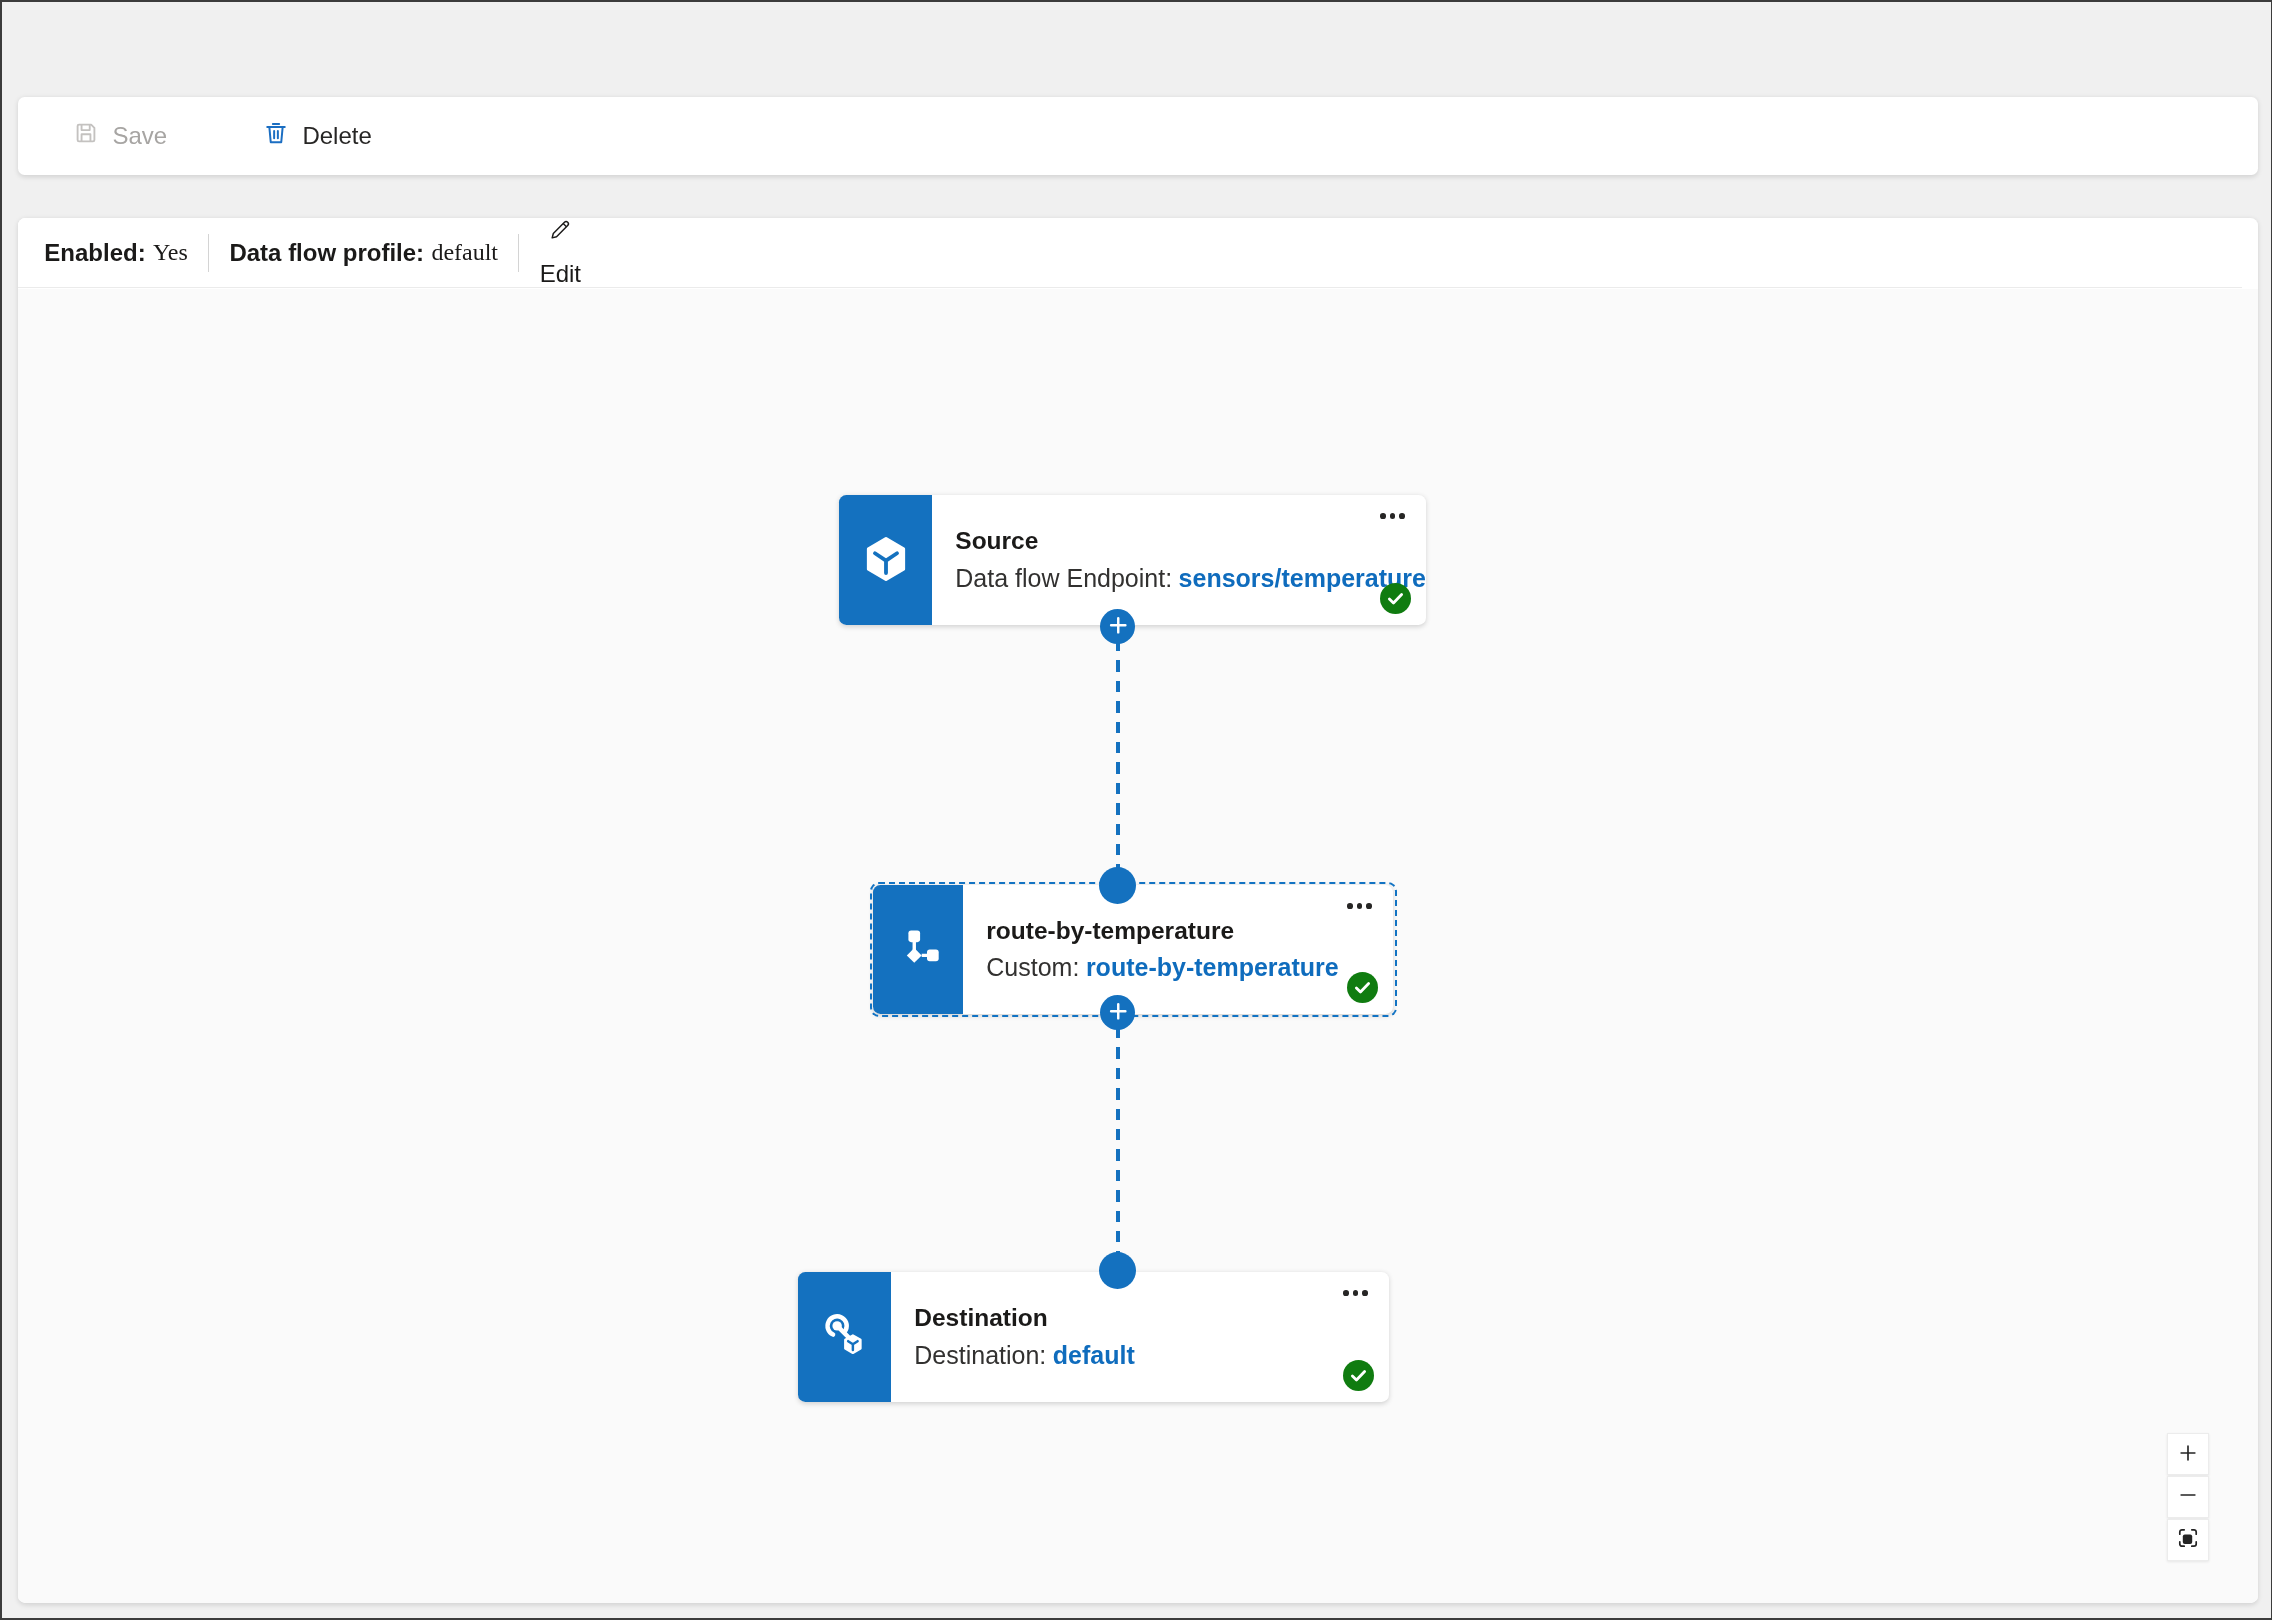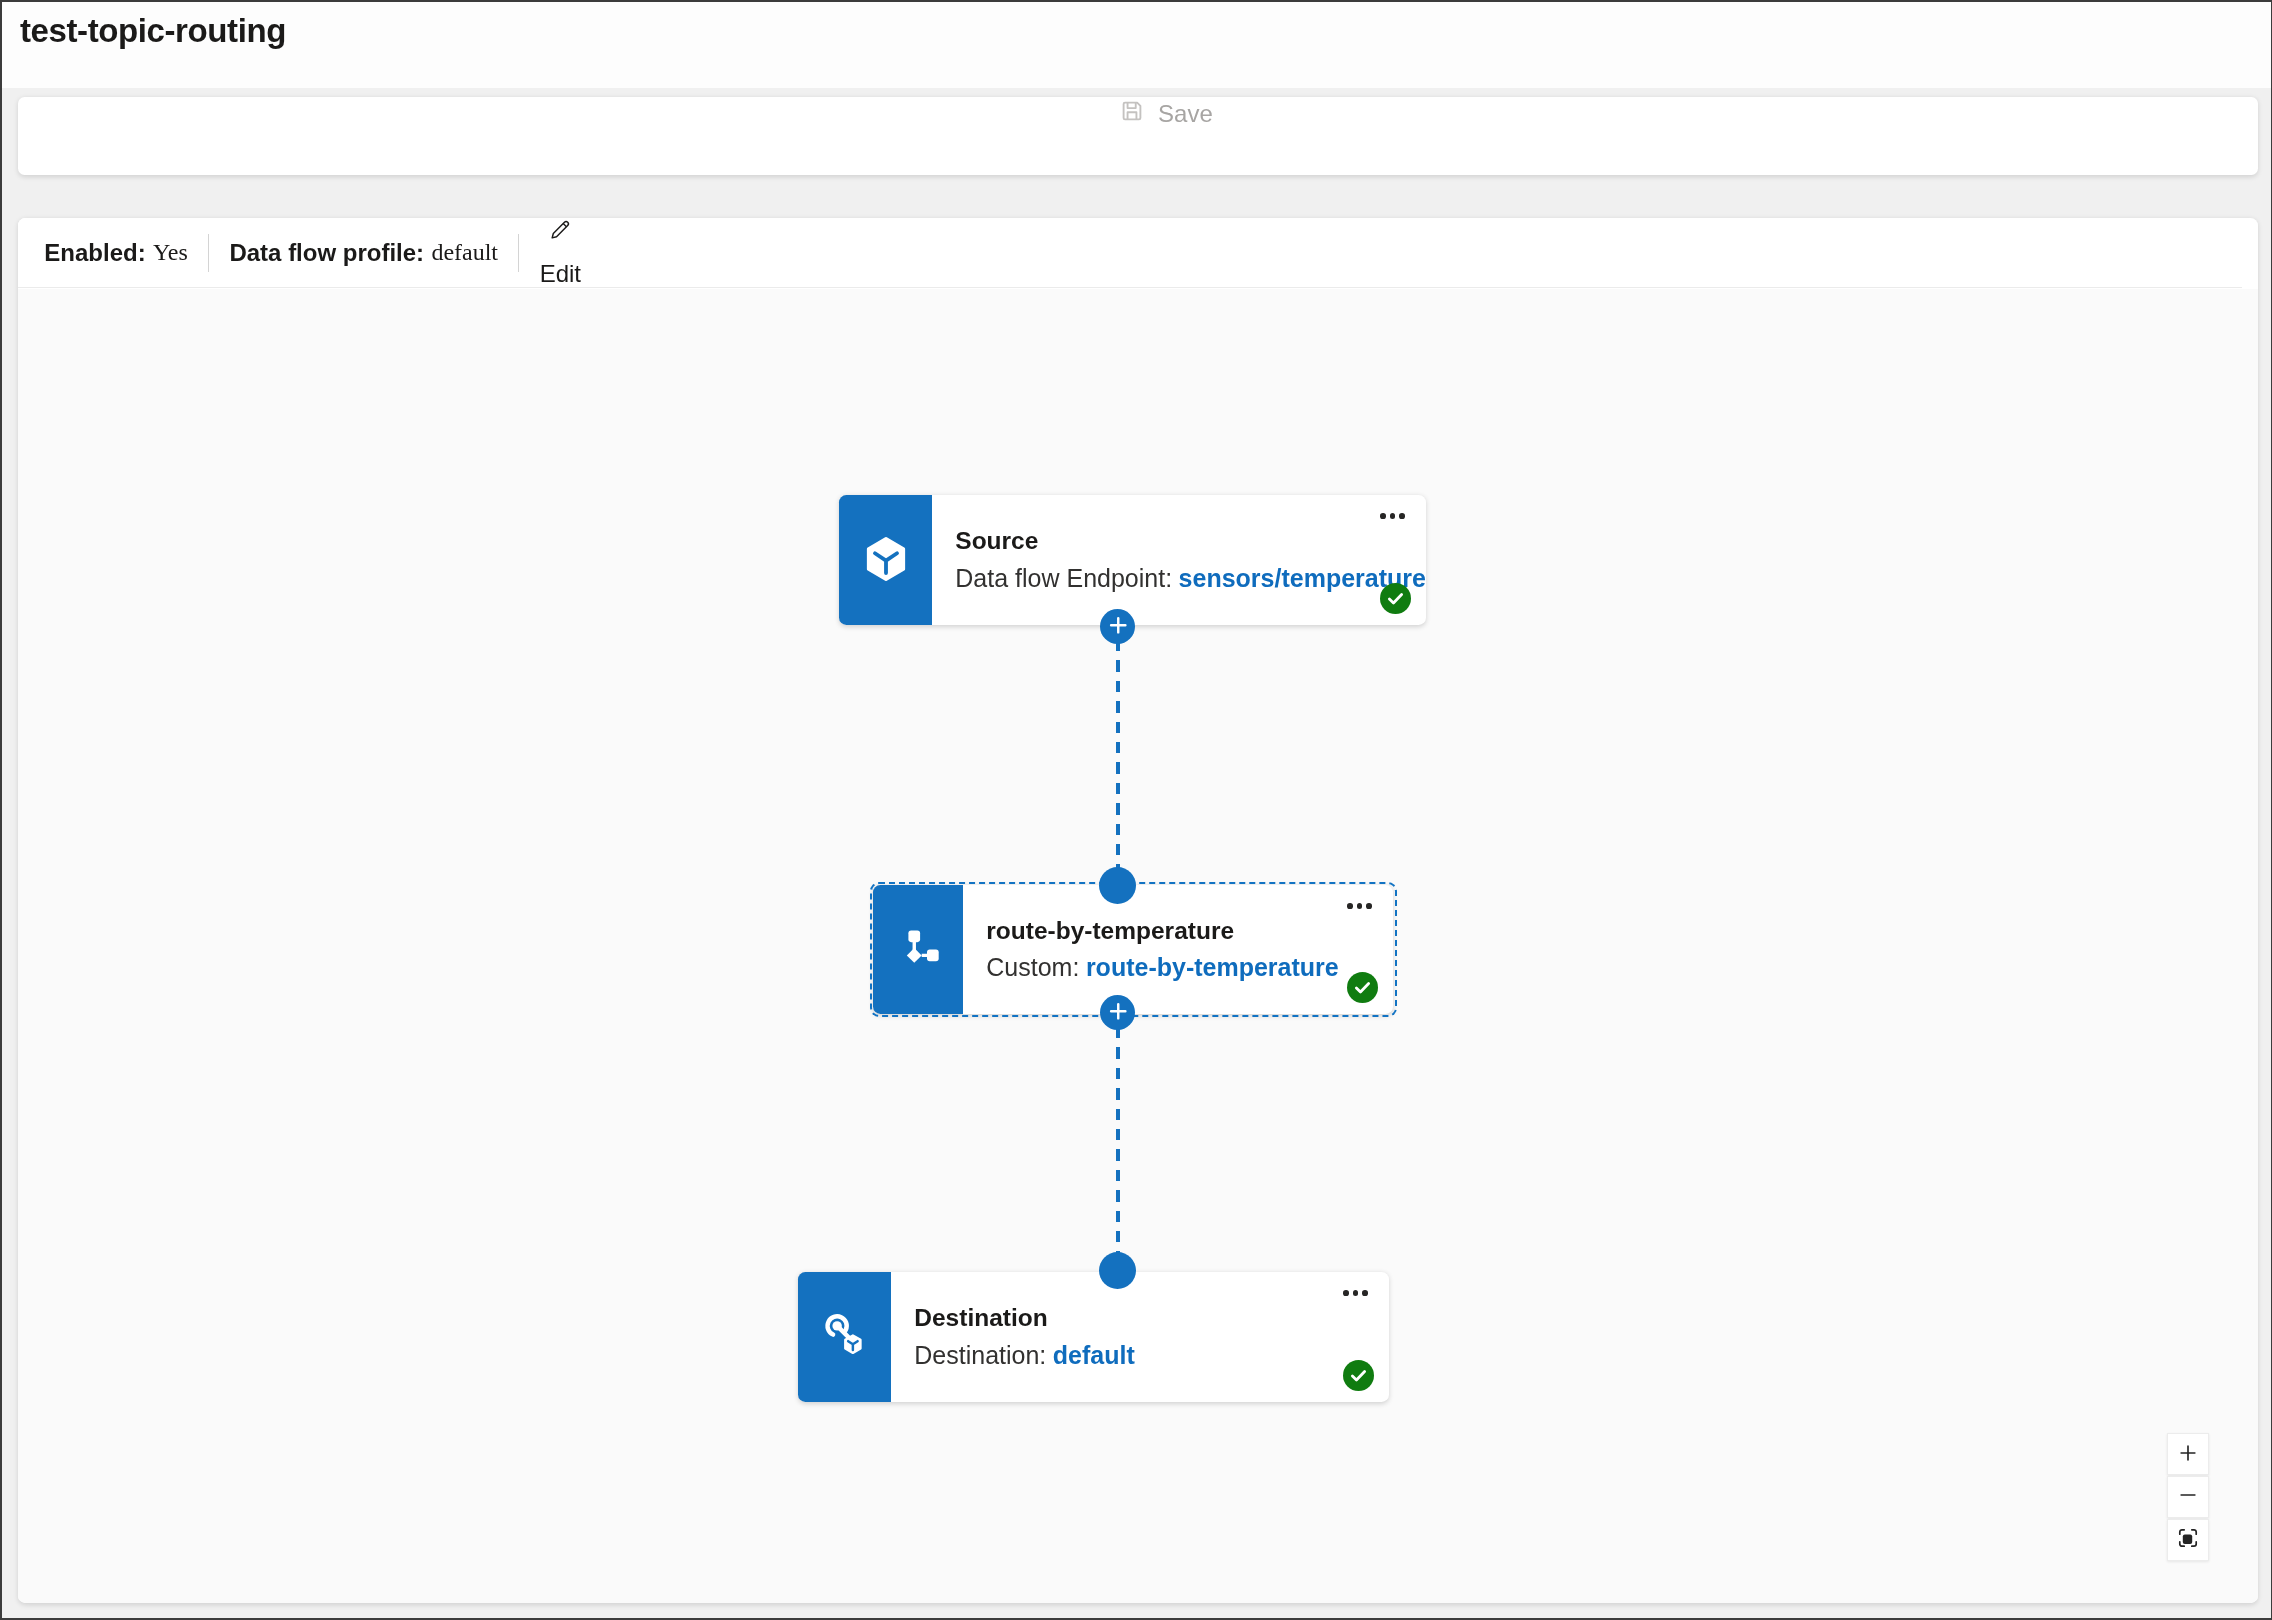--- a/index.html
+++ b/index.html
@@ -8,21 +8,21 @@
     border:2.4px solid #3c3c3c;background:#f0f0f0;overflow:hidden;
     font-family:"Liberation Sans",sans-serif;color:#1b1a19;
   }
   
   .page-header{position:absolute;left:0;top:0;right:0;height:86px;background:#fdfdfd;}
   .page-title{position:absolute;left:18px;top:9.8px;margin:0;font-size:33px;font-weight:700;letter-spacing:-0.4px;color:#1b1a19;}
   
   .toolbar{
     position:absolute;left:16.3px;top:95px;width:2240px;height:78px;box-sizing:border-box;
     background:#fff;border-radius:6.5px;box-shadow:0 1.6px 4.9px rgba(0,0,0,.13);
-    display:flex;align-items:center;padding-left:54px;gap:95px;flex-direction:column;
+    display:flex;align-items:center;padding-left:54px;gap:95px;
   }
   .tb-btn{display:flex;align-items:center;gap:12.2px;border:none;background:transparent;
     font-family:inherit;font-size:24px;color:#272625;cursor:pointer;padding:0;}
   .tb-btn[disabled]{color:#a7a5a3;cursor:default;}
   
   .main-panel{position:absolute;left:16.3px;top:216px;width:2240px;height:1385px;
     background:#fff;border-radius:7.3px;box-shadow:0 1.6px 4.9px rgba(0,0,0,.13);}
   .status-bar{position:absolute;left:0;top:0;right:16px;height:70px;box-sizing:border-box;
     display:flex;align-items:center;padding-left:26px;font-size:24px;color:#1b1a19;
     border-bottom:0.8px solid #ebebeb;border-radius:7.3px 7.3px 0 0;background:#fff;}
@@ -72,23 +72,20 @@
     flex-direction:column;gap:0.8px;}
   .zoom-btn{width:42px;height:42px;box-sizing:border-box;background:#fff;border:0.8px solid #ececec;
     display:flex;align-items:center;justify-content:center;cursor:pointer;padding:0;
     box-shadow:0 0.8px 2.4px rgba(0,0,0,.08);}
 </style>
 </head>
 <body>
 
 <div class="screen">
 
-  <div class="page-header">
-    <h1 class="page-title">test-topic-routing</h1>
-  </div>
 
   <div class="toolbar">
     <button class="tb-btn" disabled="">
       <span>
         <svg width="28" height="28" viewBox="0 0 24 24" fill="none" stroke="#c4c2c0" stroke-width="1.6" stroke-linejoin="round">
           <path d="M4.8 6a1.2 1.2 0 0 1 1.2-1.2h10.4l2.8 2.8V18a1.2 1.2 0 0 1-1.2 1.2H6A1.2 1.2 0 0 1 4.8 18V6z"></path>
           <path d="M8.2 4.9v4.6h7V4.9"></path>
           <path d="M8.2 19.1v-6h7.6v6"></path>
         </svg>
       </span>

